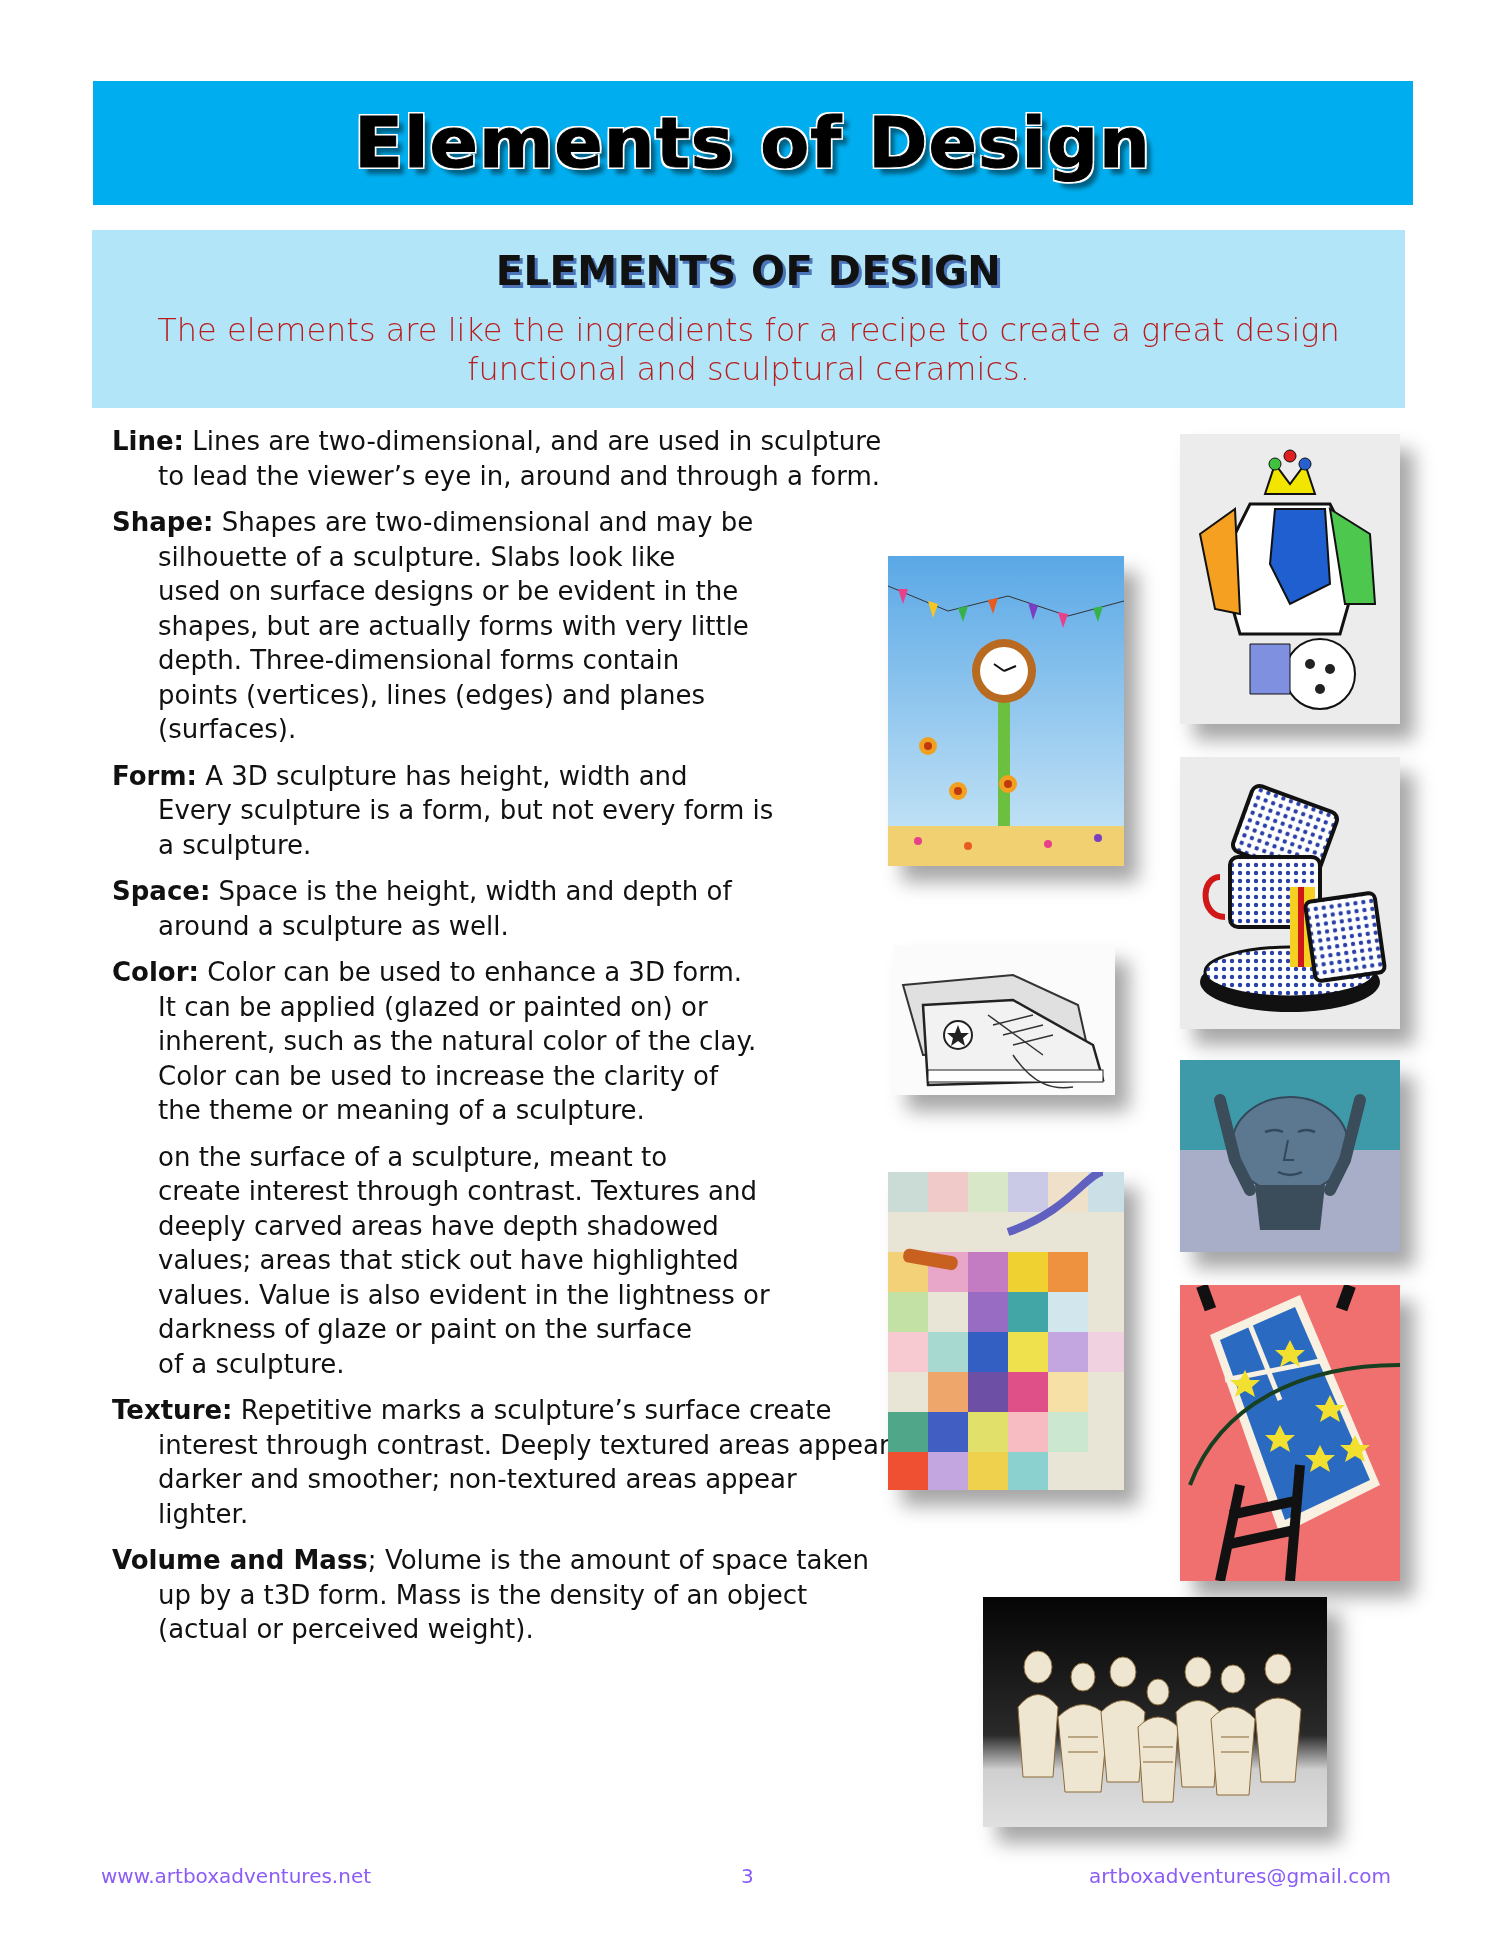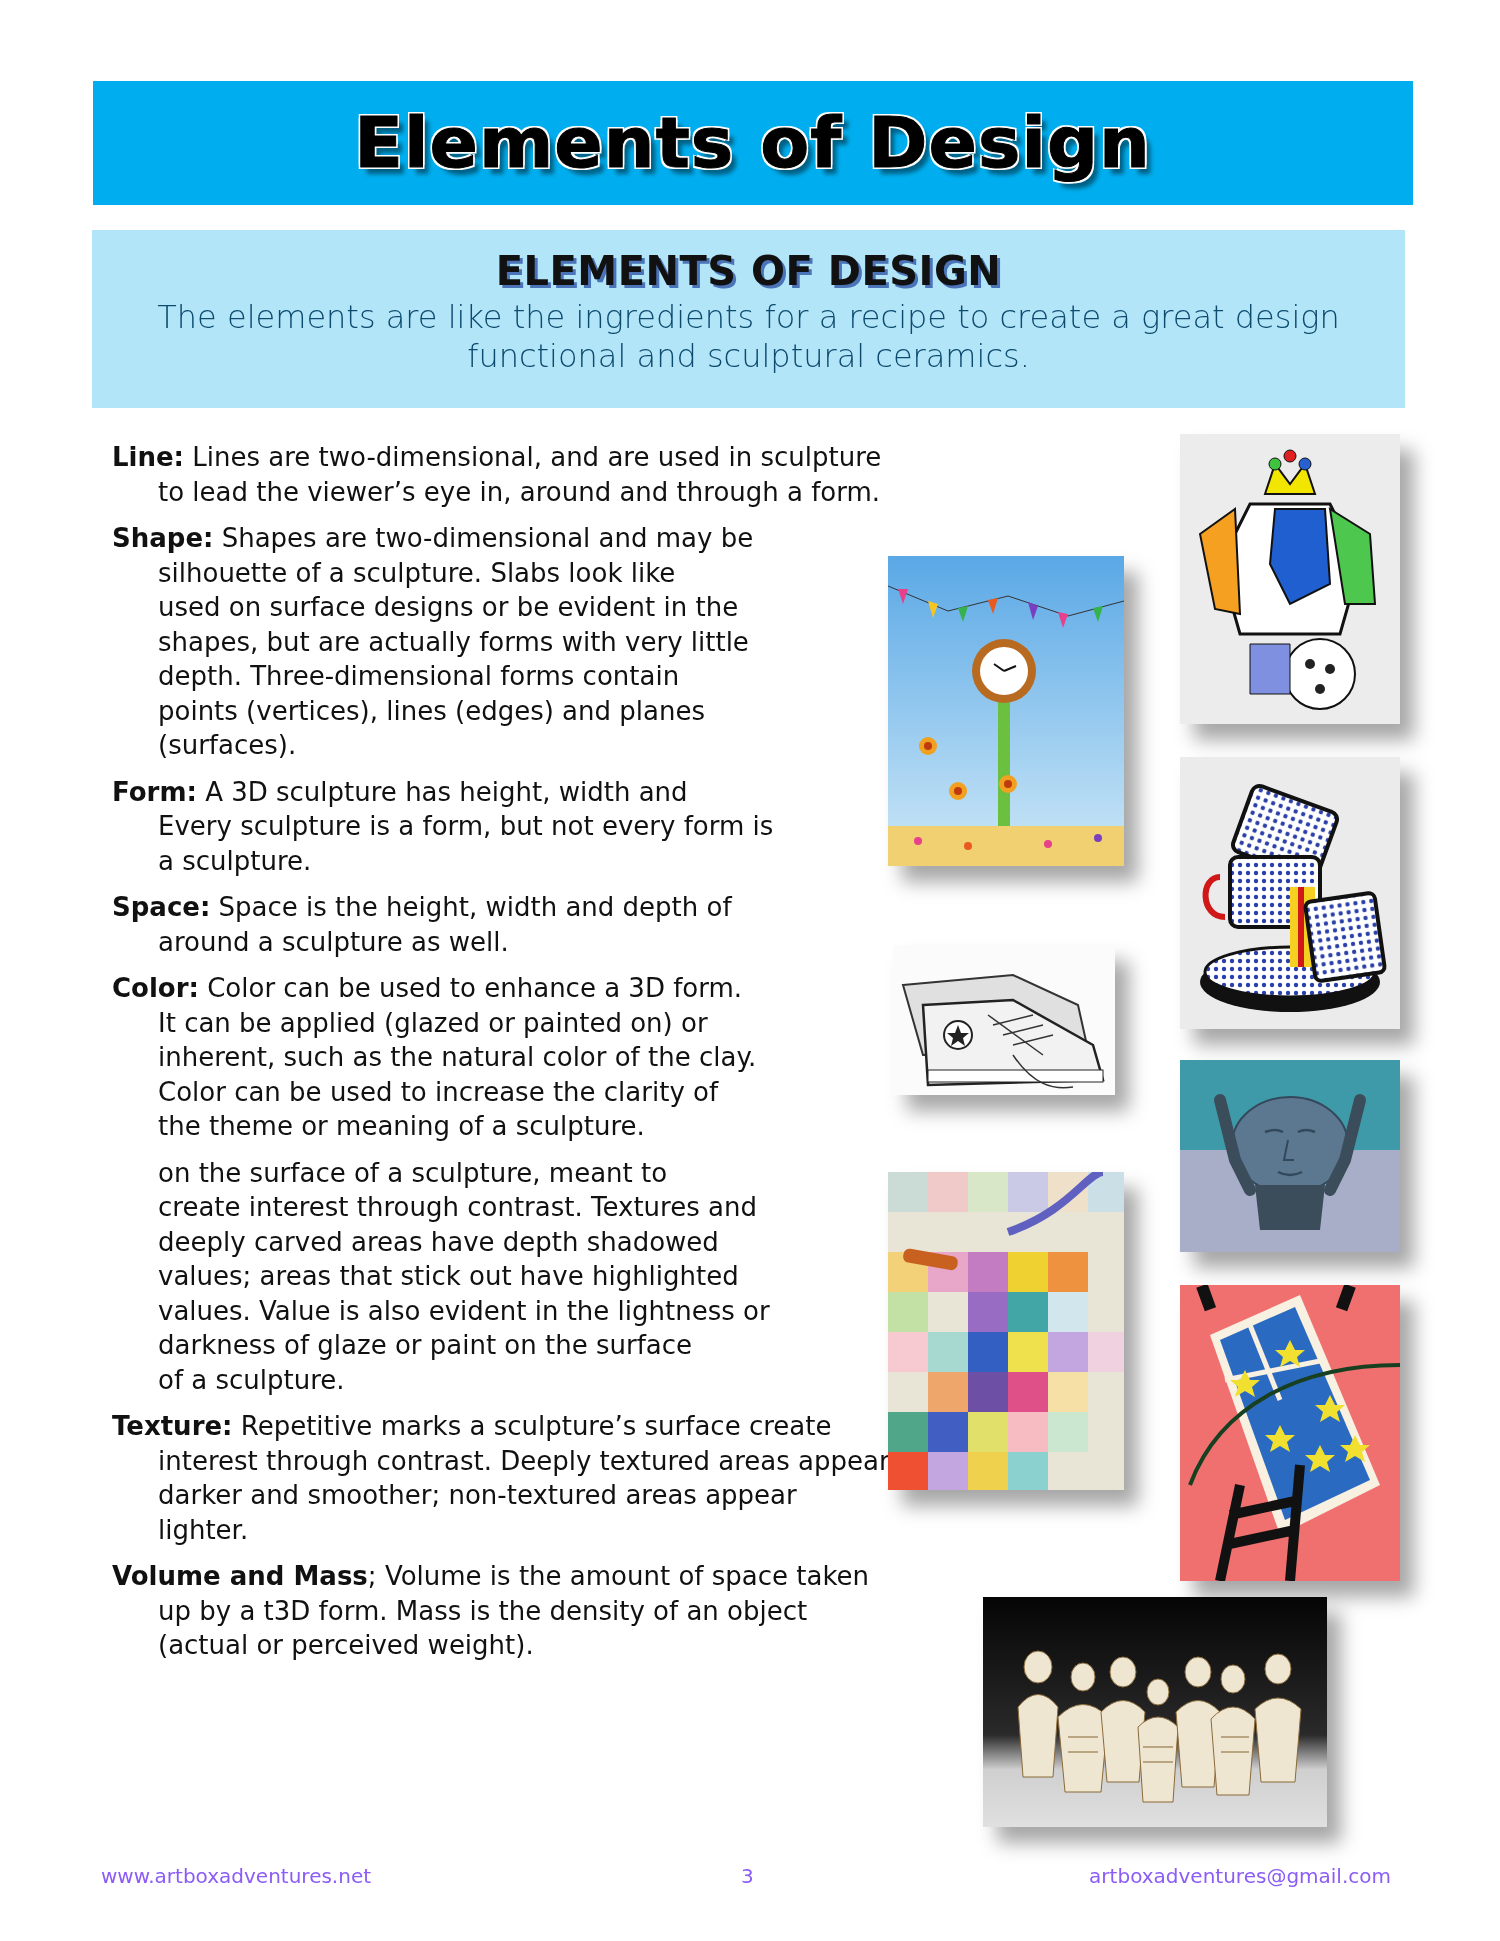--- a/index.html
+++ b/index.html
@@ -22,25 +22,25 @@
   .intro {
     position: absolute; left: 92px; top: 230px; width: 1313px; height: 178px;
     background: #b3e5f8; text-align: center;
   }
   .intro-heading {
     margin-top: 18px; font-family: "DejaVu Sans", sans-serif; font-weight: bold;
     font-size: 40px; letter-spacing: 0.5px; color: #111;
     text-shadow: 3px 3px 0 #4a73b8;
   }
   .intro-text {
-    margin-top: 4px; font-family: "DejaVu Sans", sans-serif; font-size: 32px;
-    line-height: 39px; color: #0c4a6e; font-weight: 300;
-  }
-
-  .elements { position: absolute; left: 112px; top: 440px; width: 820px; }
+    margin-top: 17px; font-family: "DejaVu Sans", sans-serif; font-size: 32px;
+    line-height: 39px; color: #b91c1c; font-weight: 300;
+  }
+
+  .elements { position: absolute; left: 112px; top: 424px; width: 820px; }
   .element { font-size: 26px; line-height: 34.5px; margin-bottom: 12px; color: #111; }
   .element .term { font-weight: bold; }
   .element .line { display: block; white-space: nowrap; }
   .element .line.indent { padding-left: 46px; }
 
   .photo {
     position: absolute; overflow: hidden;
     box-shadow: 14px 16px 18px rgba(0,0,0,0.35);
   }
   .photo svg { display: block; width: 100%; height: 100%; }

